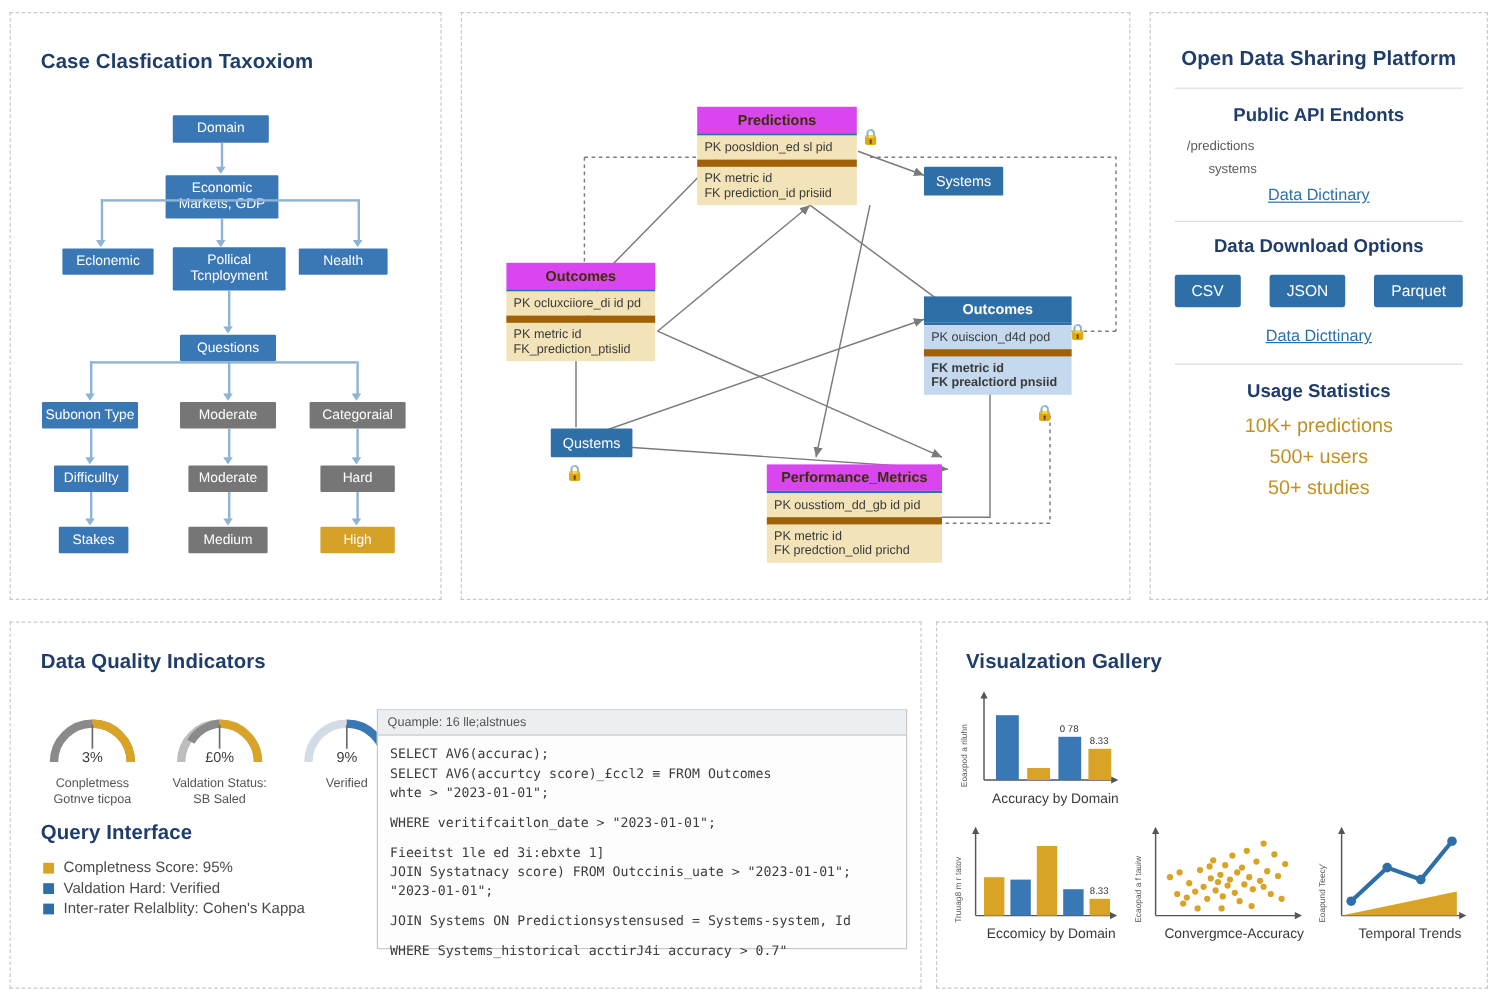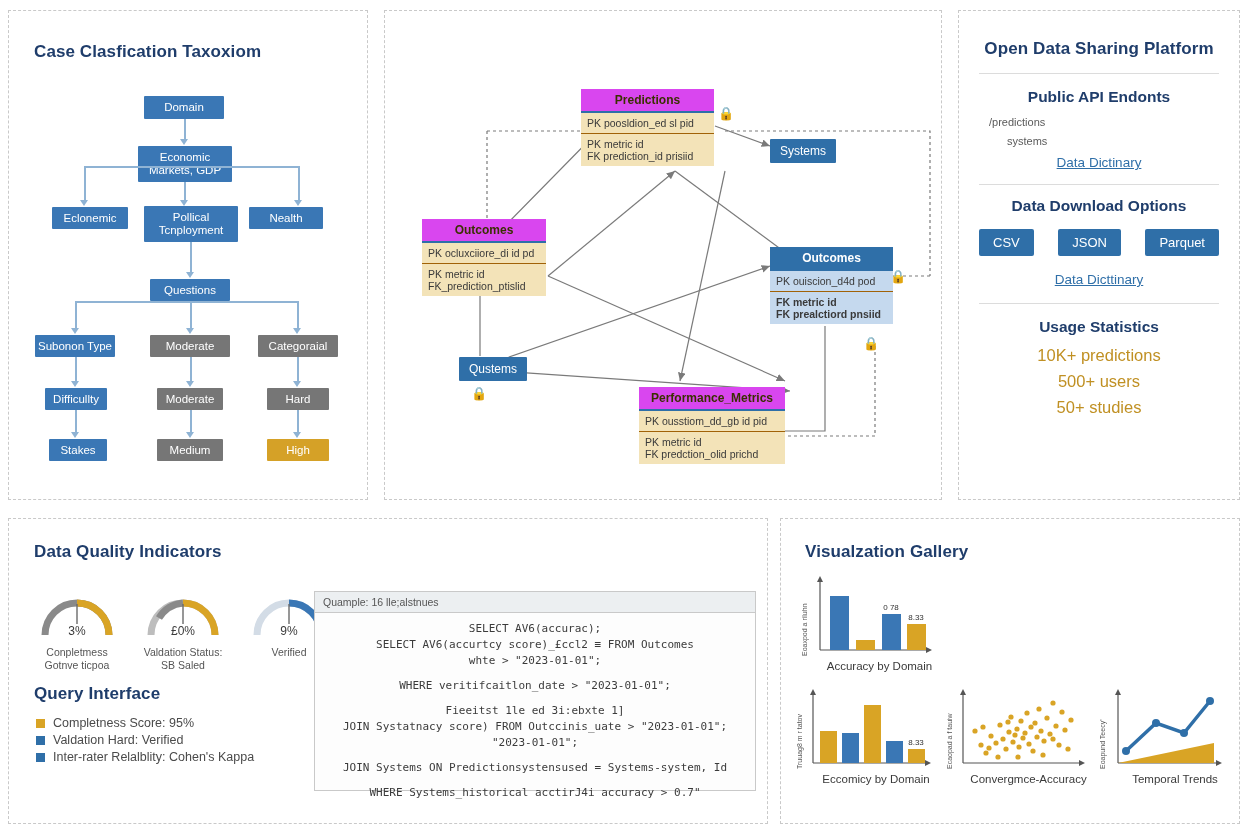--- a/index.html
+++ b/index.html
@@ -48,21 +48,21 @@
   }
 
   
   .ent{position:absolute;box-sizing:border-box;font-size:10.5px;}
   .ent .hdr{
     text-align:center;font-weight:bold;font-size:12px;
     padding:4px 6px;color:#fff;
   }
   .ent .underline{height:2px;}
   .ent .row{padding:4px 6px;white-space:nowrap;color:#3a3a3a;}
-  .ent .row + .row{border-top:1px solid #a16207;}
+  .ent .row + .row{border-top:6px solid #a16207;}
   .ent-gold .hdr{background:#d946ef;color:#3a3000;}
   .ent-gold .underline{background:#2f6fa8;}
   .ent-gold .row{background:#f3e3b8;}
   .ent-blue .hdr{background:#2f6fa8;}
   .ent-blue .underline{background:#2f6fa8;}
   .ent-blue .row{background:#c5d9ee;}
   .ent-simple{
     background:#2f6fa8;color:#fff;text-align:center;
     padding:5px 10px;font-size:12px;border-radius:1px;
   }
@@ -93,21 +93,21 @@
     border:1px solid #c9c9c9;background:#fdfdfd;box-sizing:border-box;
   }
   .code-head{
     background:#eceff1;border-bottom:1px solid #c9c9c9;
     font-size:10.5px;color:#555;padding:4px 8px;
   }
   .code-body{
     font-family:"DejaVu Sans Mono", monospace;
     font-size:11px;color:#3b3b3b;padding:8px 10px;line-height:16px;
   }
-  .code-body p{margin:0 0 9px 0;white-space:pre;text-align:center;}
+  .code-body p{margin:0 0 9px 0;white-space:pre;}
 
   
   .viz-cell{position:absolute;}
   .viz-cap{font-size:11.5px;color:#3a3a3a;text-align:center;}
   .ylab{
     font-size:7px;color:#555;
     writing-mode:vertical-rl;transform:rotate(180deg);
   }
 </style>
 </head>

